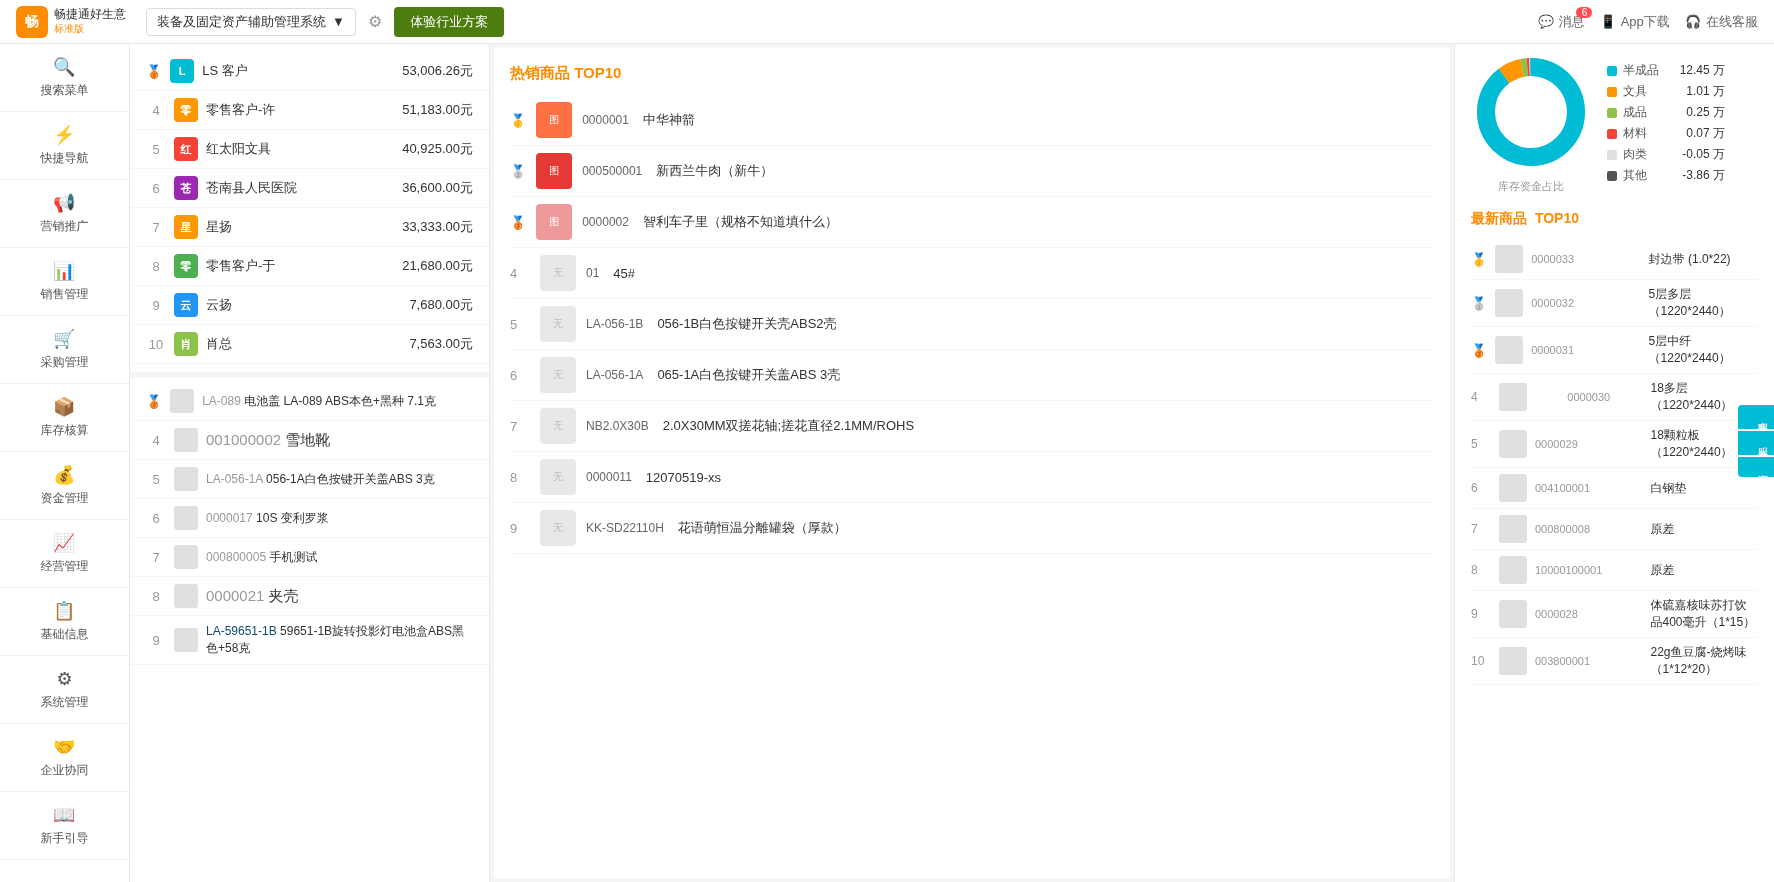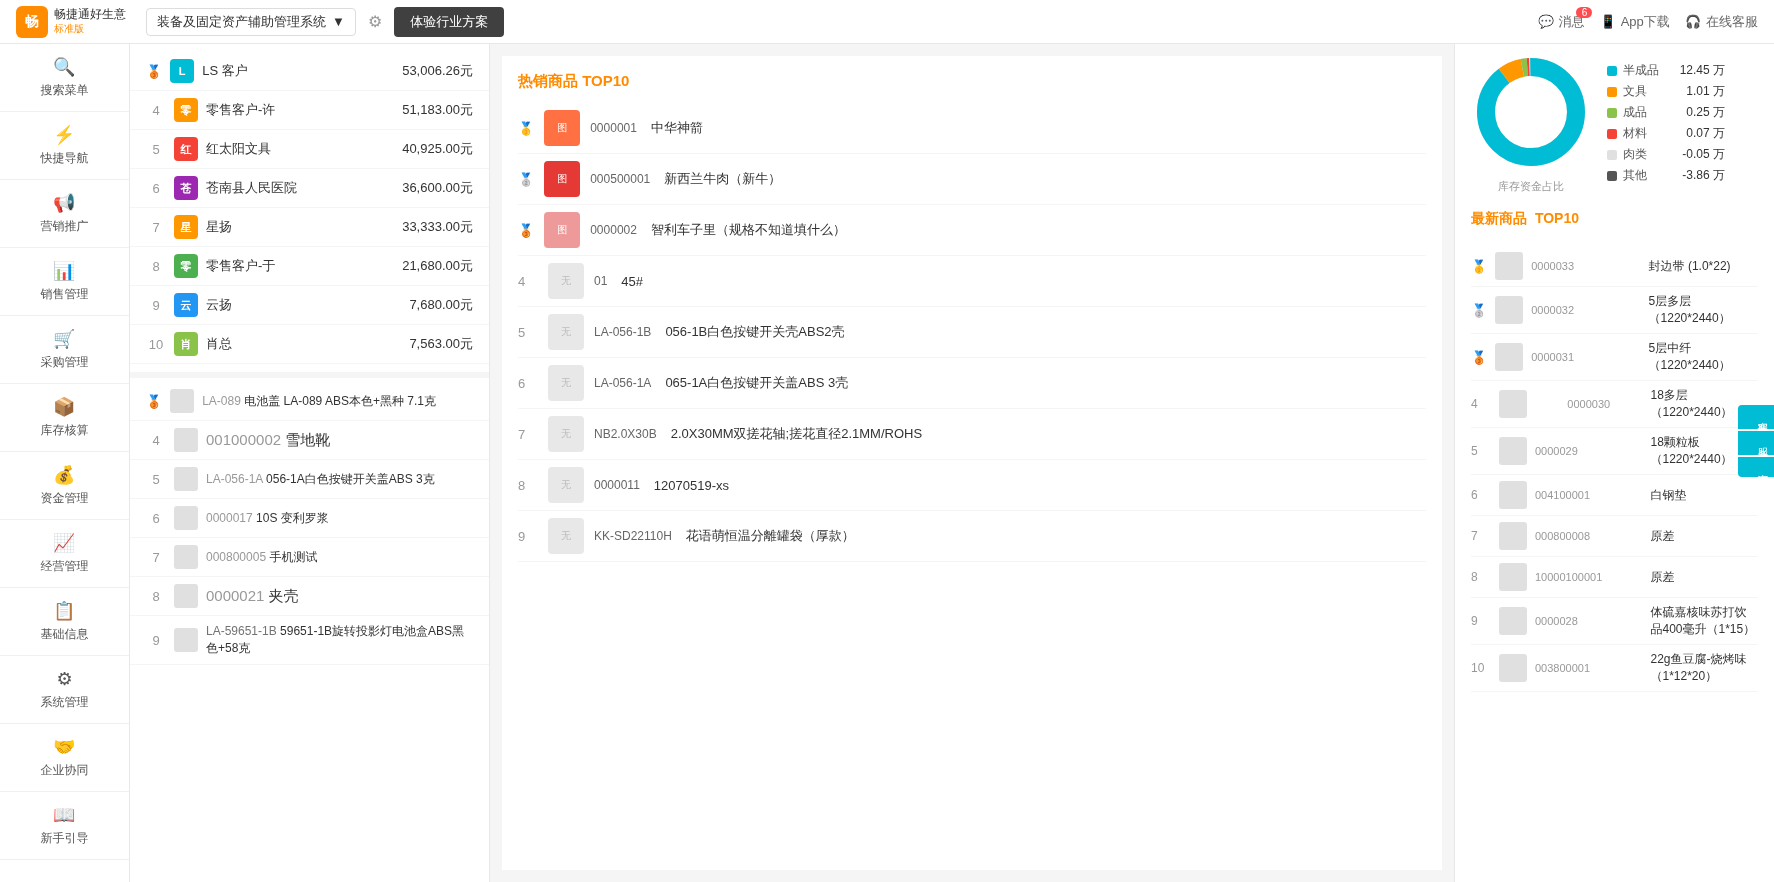--- a/index.html
+++ b/index.html
@@ -33,21 +33,21 @@
     .header-middle {
       display: flex; align-items: center; gap: 12px; flex: 1;
     }
     .system-select {
       display: flex; align-items: center; gap: 6px;
       border: 1px solid #ddd; border-radius: 4px; padding: 4px 10px;
       background: #fff; cursor: pointer; font-size: 13px; color: #333;
     }
     .settings-icon { color: #999; cursor: pointer; font-size: 16px; }
     .trial-btn {
-      background: #404040; color: #fff; border: none; border-radius: 4px;
+      background: #4d7c0f; color: #fff; border: none; border-radius: 4px;
       padding: 6px 16px; cursor: pointer; font-size: 13px;
     }
     .header-right {
       display: flex; align-items: center; gap: 16px; color: #666; font-size: 13px;
     }
     .header-right-item { display: flex; align-items: center; gap: 4px; cursor: pointer; position: relative; }
     .badge {
       position: absolute; top: -6px; right: -8px;
       background: #ff4d4f; color: #fff; border-radius: 8px;
       font-size: 10px; padding: 0 4px; min-width: 16px; text-align: center;
@@ -111,21 +111,21 @@
     .badge-yellow-green { background: #8bc34a; }
     .rank-name { flex: 1; color: #333; font-size: 13px; }
     .rank-amount { color: #333; font-size: 13px; font-weight: 500; }
 
     
     .middle-panel {
       flex: 1; display: flex; flex-direction: column; overflow: hidden; background: #f5f5f5;
     }
 
     .hot-products-section {
-      background: #fff; margin: 12px; padding: 16px; overflow-y: auto; flex: 1;
+      background: #fff; margin: 4px; padding: 16px; overflow-y: auto; flex: 1;
     }
     .section-title {
       font-size: 15px; font-weight: bold; color: #ff8c00; margin-bottom: 12px;
     }
     .product-row {
       display: flex; align-items: center; padding: 7px 0; gap: 10px;
       border-bottom: 1px solid #f5f5f5;
     }
     .product-rank { width: 20px; color: #999; font-size: 13px; }
     .product-img { width: 36px; height: 36px; border-radius: 4px; background: #e0e0e0; flex-shrink: 0; overflow: hidden; display: flex; align-items: center; justify-content: center; }
@@ -152,21 +152,21 @@
     .donut-chart-container { display: flex; align-items: center; gap: 16px; }
     .donut-svg { width: 120px; height: 120px; }
     .legend-items { display: flex; flex-direction: column; gap: 4px; }
     .legend-item { display: flex; align-items: center; gap: 6px; font-size: 12px; color: #555; }
     .legend-dot { width: 10px; height: 10px; border-radius: 2px; flex-shrink: 0; }
     .legend-value { margin-left: auto; color: #333; font-weight: 500; min-width: 60px; text-align: right; }
 
     .chart-label { font-size: 11px; color: #999; margin-top: 4px; text-align: center; }
 
     .newest-products-section { padding: 8px 16px; }
-    .newest-title { font-size: 14px; color: #333; margin-bottom: 18px; }
+    .newest-title { font-size: 14px; color: #333; margin-bottom: 11px; }
     .newest-title span { color: #ff8c00; font-weight: bold; }
     .newest-row {
       display: flex; align-items: center; padding: 6px 0; gap: 8px;
       border-bottom: 1px solid #f5f5f5;
     }
     .newest-rank { width: 20px; color: #999; font-size: 12px; }
     .newest-img { width: 28px; height: 28px; background: #e0e0e0; border-radius: 3px; flex-shrink: 0; display: flex; align-items: center; justify-content: center; }
     .newest-name { flex: 1; color: #333; font-size: 12px; }
 
     
@@ -363,21 +363,21 @@
             <span class="rank-name" style="font-size:12px;"><span style="color:#999">000800005</span>  手机测试</span>
           </div>
           <div class="ranking-row">
             <span class="rank-num">8</span>
             <div class="rank-img-sm" style="background:#e0e0e0; border-radius:3px; width:24px; height:24px;"></div>
             <span class="rank-name" style="font-size:15px;"><span style="color:#999">0000021</span>  夹壳</span>
           </div>
           <div class="ranking-row">
             <span class="rank-num">9</span>
             <div class="rank-img-sm" style="background:#e0e0e0; border-radius:3px; width:24px; height:24px;"></div>
-            <span class="rank-name" style="font-size:12px;"><span style="color:#737373">LA-59651-1B</span>  59651-1B旋转投影灯电池盒ABS黑色+58克</span>
+            <span class="rank-name" style="font-size:12px;"><span style="color:#0c4a6e">LA-59651-1B</span>  59651-1B旋转投影灯电池盒ABS黑色+58克</span>
           </div>
         </div>
       </div>
 
       <div class="middle-panel">
         <div class="hot-products-section">
           <div class="section-title">热销商品 TOP10</div>
 
           <div class="product-row">
             <span class="medal-gold">🥇</span>

